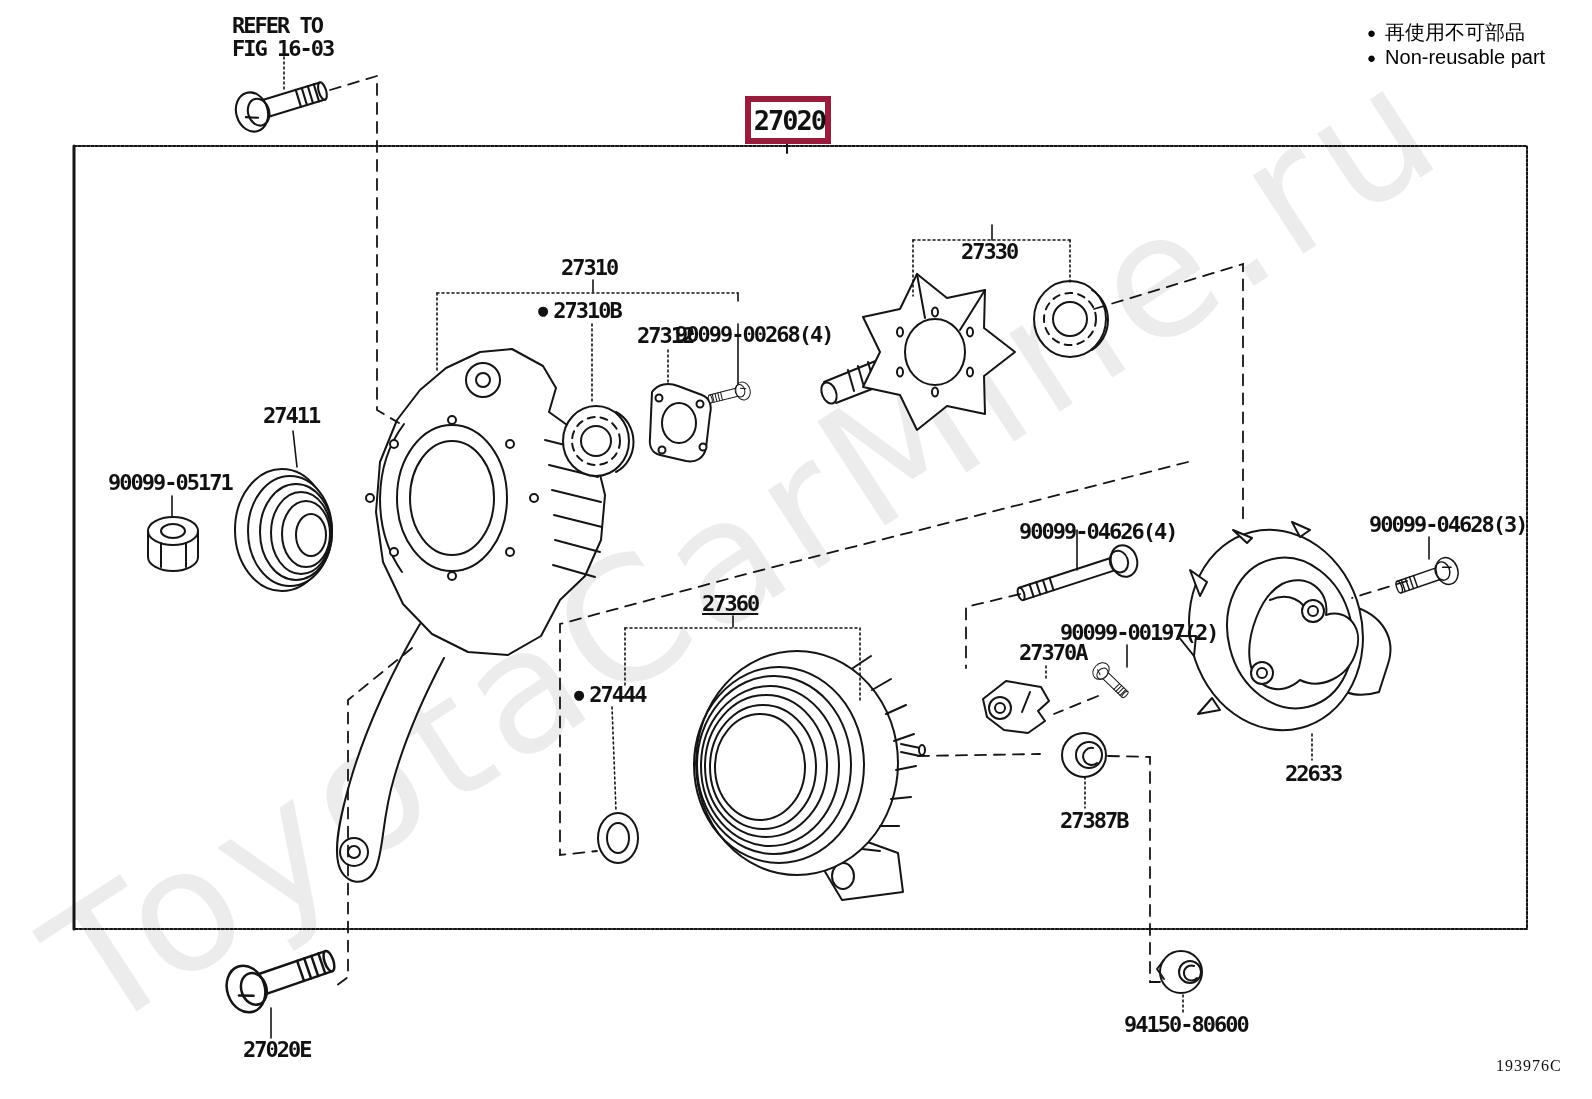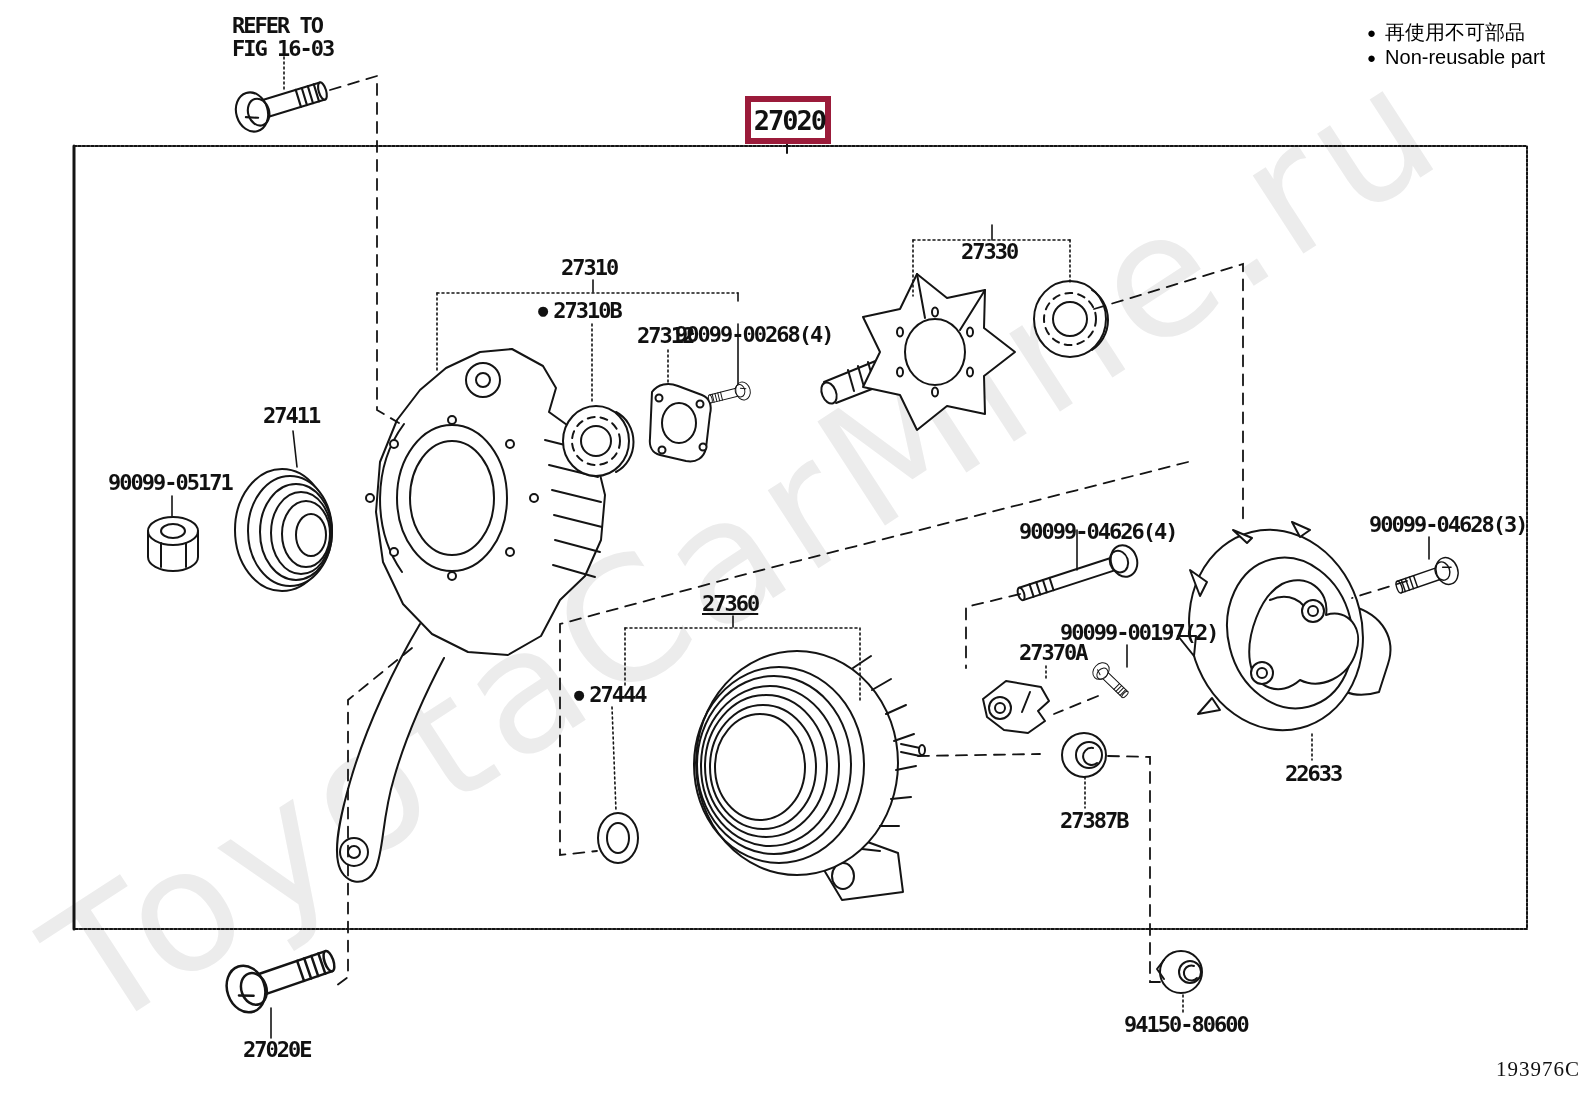--- a/index.html
+++ b/index.html
@@ -10,21 +10,21 @@
        white-space:nowrap;line-height:23px;z-index:3;}
   .lbl .dot{font-size:17px;letter-spacing:0;margin-right:5px;position:relative;top:-2px;}
   .hl-box{position:absolute;left:745px;top:96px;width:86px;height:48px;box-sizing:border-box;
           border:6px solid #9b1b3a;background:#fff;display:flex;align-items:center;justify-content:flex-end;
           font-size:27px;font-weight:bold;letter-spacing:-2px;z-index:3;}
   .legend{position:absolute;left:1367px;top:20px;z-index:3;
           font-family:"Liberation Sans",sans-serif;font-size:20px;color:#000;}
   .legend-row{display:flex;align-items:center;gap:9px;height:25px;}
   .legend-row .dot{font-size:15px;}
   .code{position:absolute;left:1496px;top:1057px;z-index:3;
-        font-family:"Liberation Serif",serif;font-size:21px;letter-spacing:1px;}
+        font-family:"Liberation Serif",serif;font-size:16px;letter-spacing:1px;}
 </style>
 </head>
 <body>
 
 <div class="stage">
 
   <svg width="1592" height="1099" viewBox="0 0 1592 1099">
 
     <text transform="translate(100,1035) rotate(-33)" font-family="DejaVu Sans, sans-serif" font-size="170" letter-spacing="8" fill="#ececec">ToyotaCarMine.ru</text>
 

